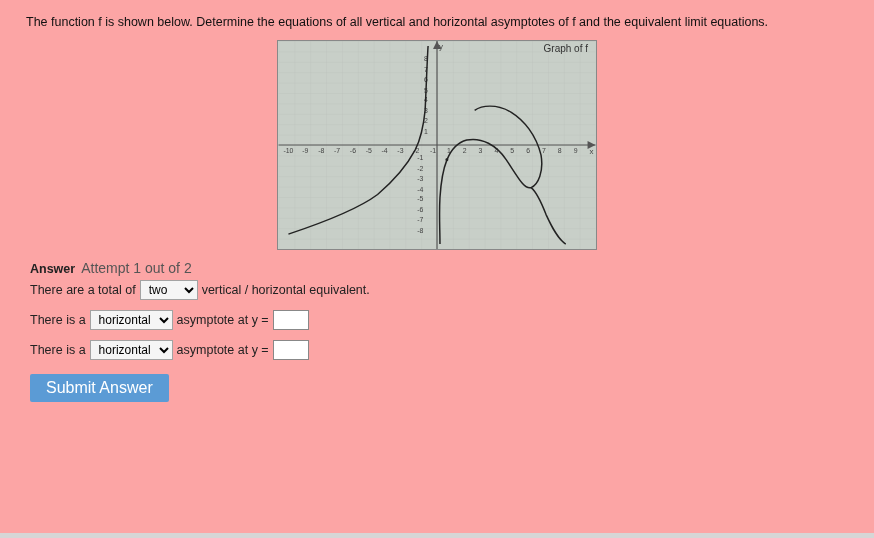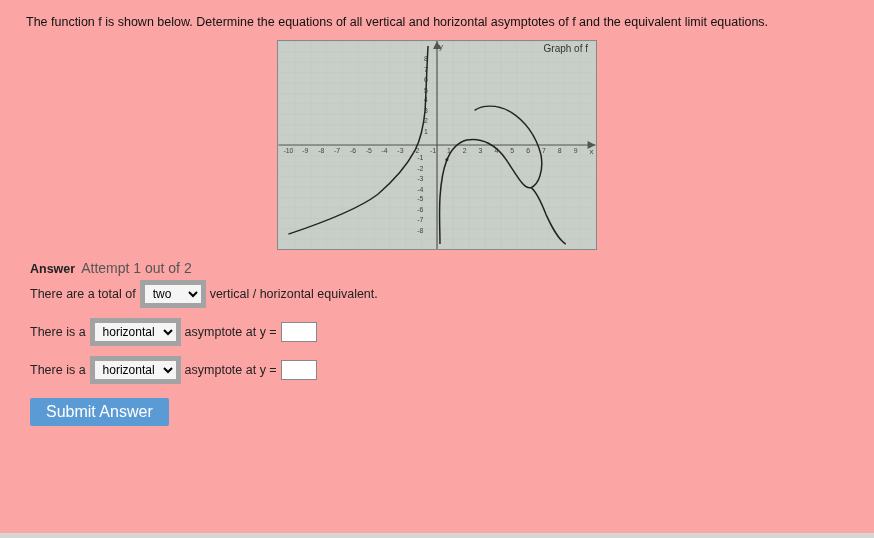--- a/index.html
+++ b/index.html
@@ -67,21 +67,21 @@
     }
     .answer-row {
       margin-bottom: 10px;
       display: flex;
       align-items: center;
       flex-wrap: wrap;
       gap: 4px;
       font-size: 12.5px;
     }
     .select-box {
-      border: 5px solid #a3a3a3;
+      border: 1px solid #a3a3a3;
       background: #f5f5f5;
       padding: 1px 4px;
       font-size: 12px;
       cursor: pointer;
       min-width: 50px;
     }
     .inline-input {
       border: 1px solid #888;
       background: #fff;
       width: 36px;

